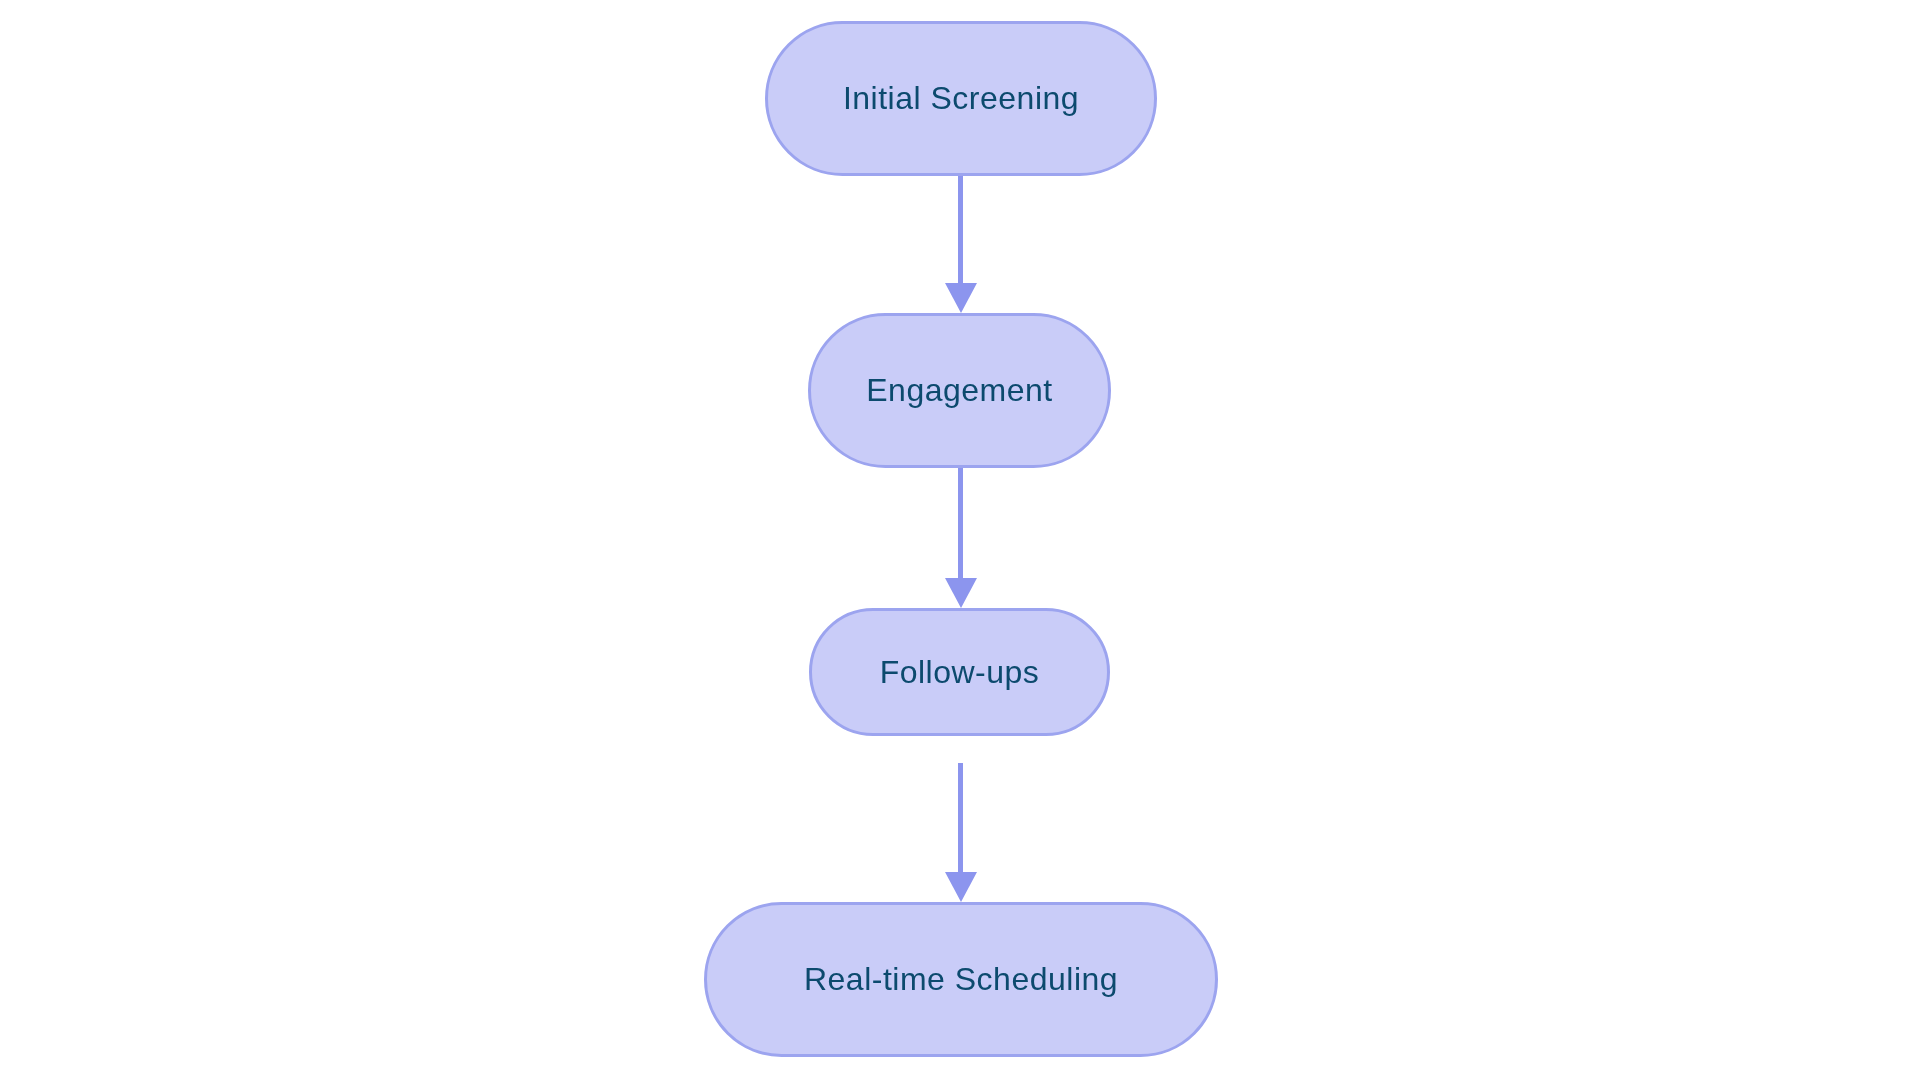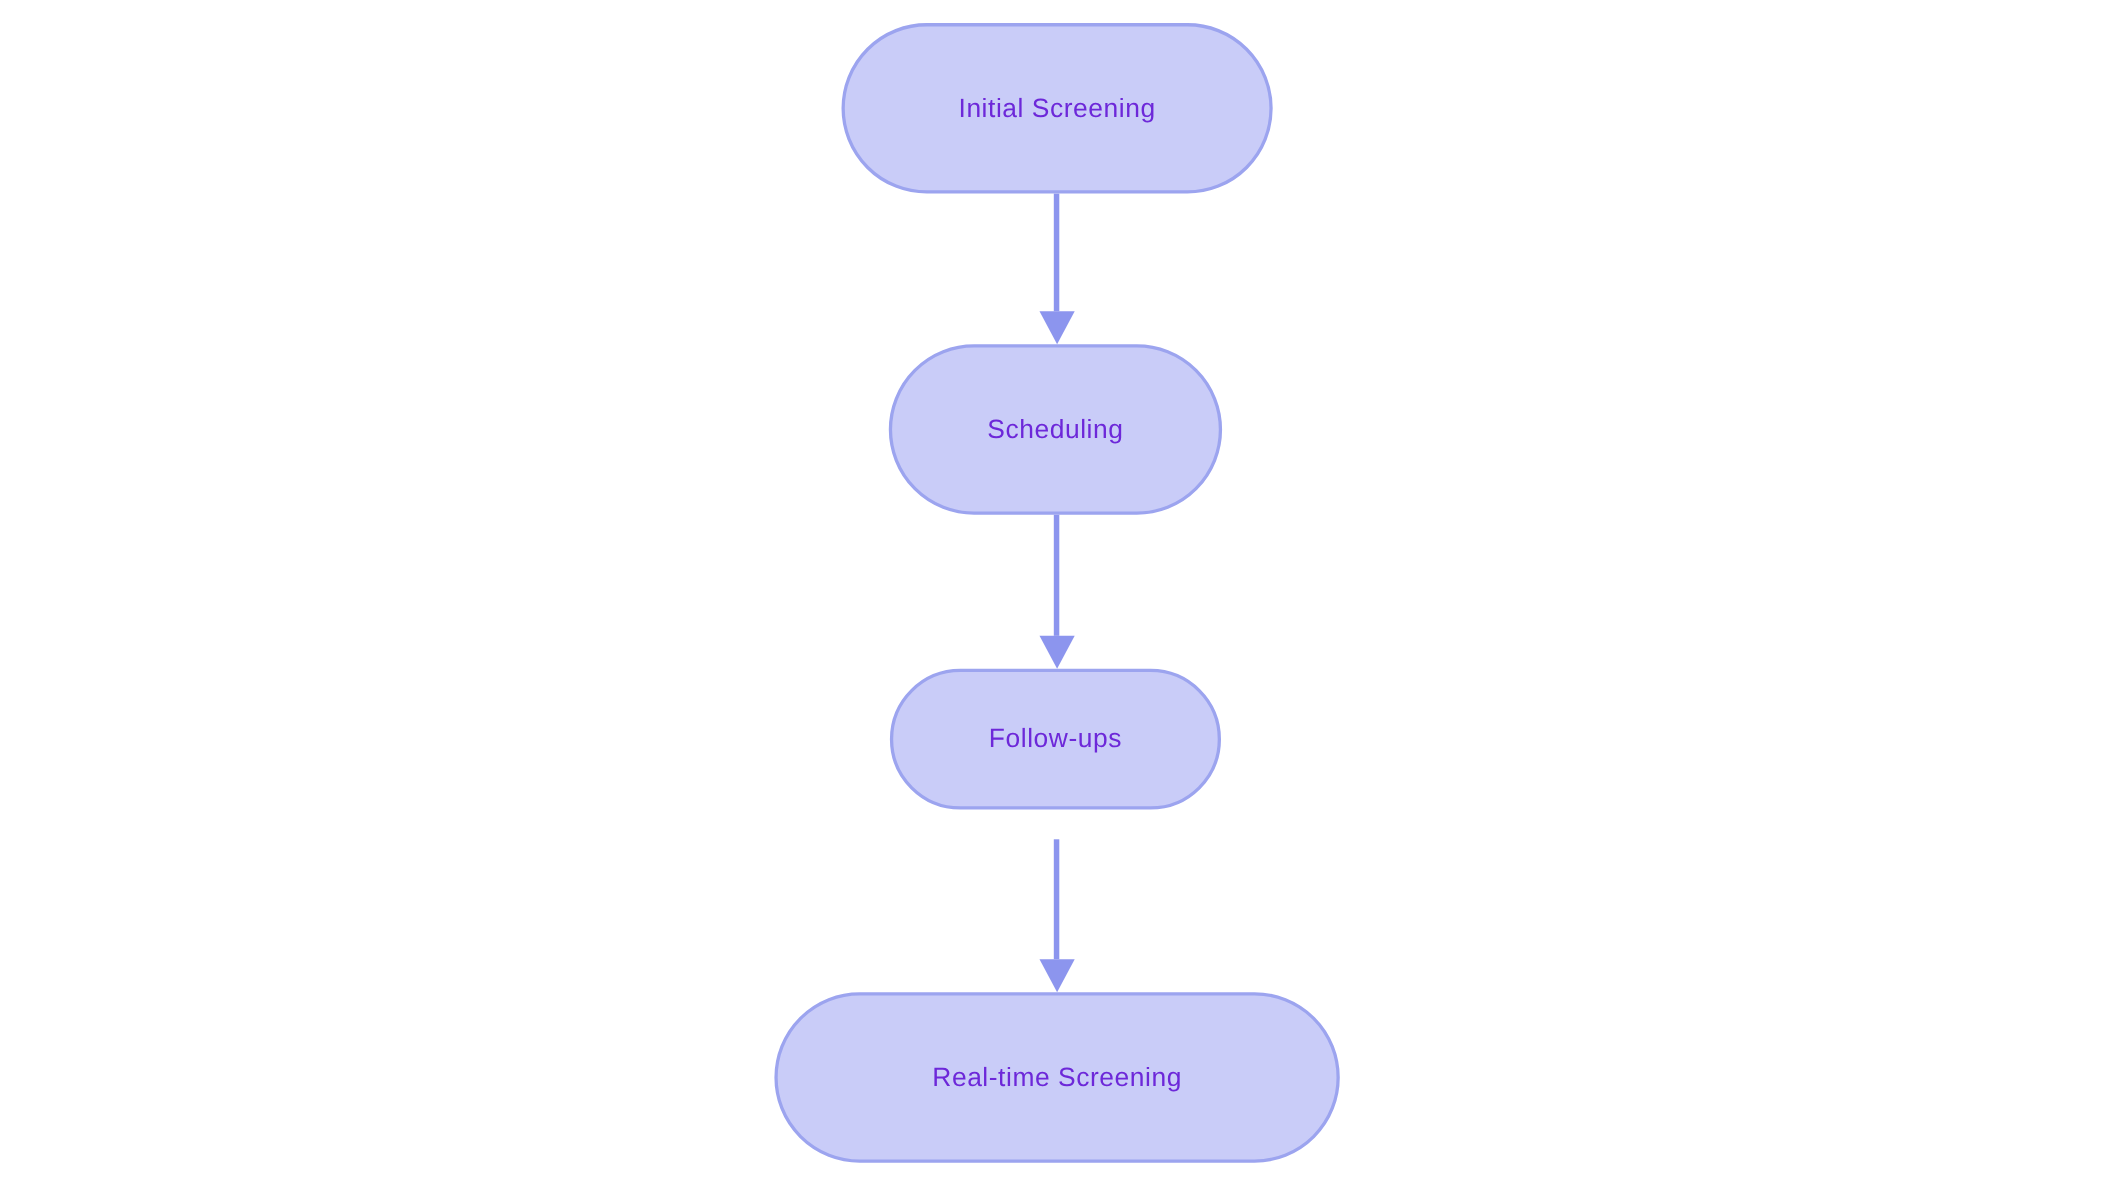--- a/index.html
+++ b/index.html
@@ -19,22 +19,22 @@
     position: absolute;
     box-sizing: border-box;
     background: #C9CCF8;
     border: 3px solid #9CA4EF;
     border-radius: 999px;
     display: flex;
     align-items: center;
     justify-content: center;
   }
   .node-label {
-    color: #6d28d9;
-    font-size: 24px;
+    color: #0c4a6e;
+    font-size: 32px;
     letter-spacing: 0.5px;
     white-space: nowrap;
     text-align: center;
   }
   .node-1 { left: 765px; top: 21px;  width: 392px; height: 155px; }
   .node-2 { left: 808px; top: 313px; width: 303px; height: 155px; }
   .node-3 { left: 809px; top: 608px; width: 301px; height: 128px; }
   .node-4 { left: 704px; top: 902px; width: 514px; height: 155px; }
 
   .arrow {
@@ -76,34 +76,34 @@
   <div class="node node-1">
     <span class="node-label">Initial Screening</span>
   </div>
 
   <div class="arrow arrow-1">
     <div class="arrow-shaft"></div>
     <div class="arrow-head"></div>
   </div>
 
   <div class="node node-2">
-    <span class="node-label">Scheduling</span>
+    <span class="node-label">Engagement</span>
   </div>
 
   <div class="arrow arrow-2">
     <div class="arrow-shaft"></div>
     <div class="arrow-head"></div>
   </div>
 
   <div class="node node-3">
     <span class="node-label">Follow-ups</span>
   </div>
 
   <div class="arrow arrow-3">
     <div class="arrow-shaft"></div>
     <div class="arrow-head"></div>
   </div>
 
   <div class="node node-4">
-    <span class="node-label">Real-time Screening</span>
+    <span class="node-label">Real-time Scheduling</span>
   </div>
 
 </div>
 
 </body></html>

